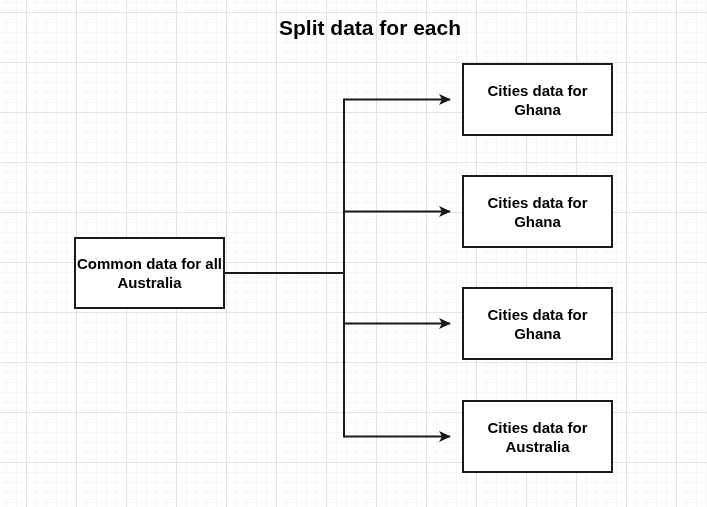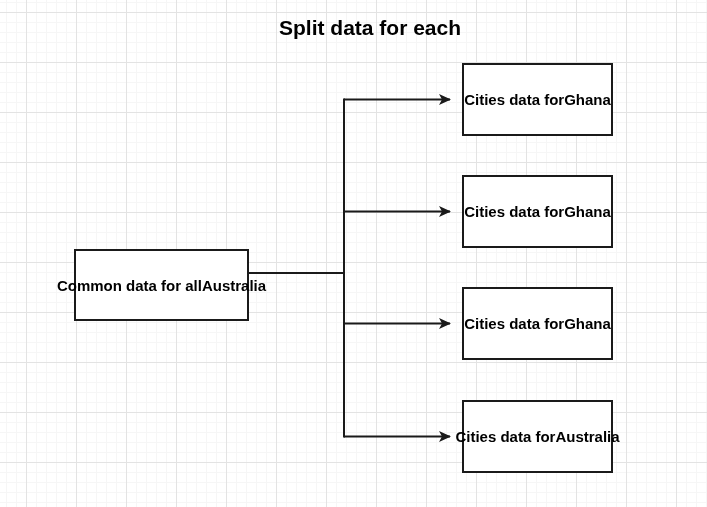--- a/index.html
+++ b/index.html
@@ -41,30 +41,31 @@
     top: 0;
     width: 707px;
     height: 507px;
   }
   .node {
     position: absolute;
     box-sizing: border-box;
     background: #ffffff;
     border: 2px solid #1a1a1a;
     display: flex;
+    flex-direction: column;
     align-items: center;
     justify-content: center;
     text-align: center;
     font-size: 15px;
     font-weight: bold;
     line-height: 19px;
     color: #000000;
   }
   .node span { white-space: nowrap; }
-  .node-common    { left: 74px;  top: 249px; width: 175px; height: 72px; }
+  .node-common    { left: 74px;  top: 237px; width: 151px; height: 72px; }
   .node-india     { left: 462px; top: 63px;  width: 151px; height: 73px; }
   .node-iran      { left: 462px; top: 175px; width: 151px; height: 73px; }
   .node-ghana     { left: 462px; top: 287px; width: 151px; height: 73px; }
   .node-australia { left: 462px; top: 400px; width: 151px; height: 73px; }
 </style>
 </head>
 <body>
 
 <div class="canvas">
 

